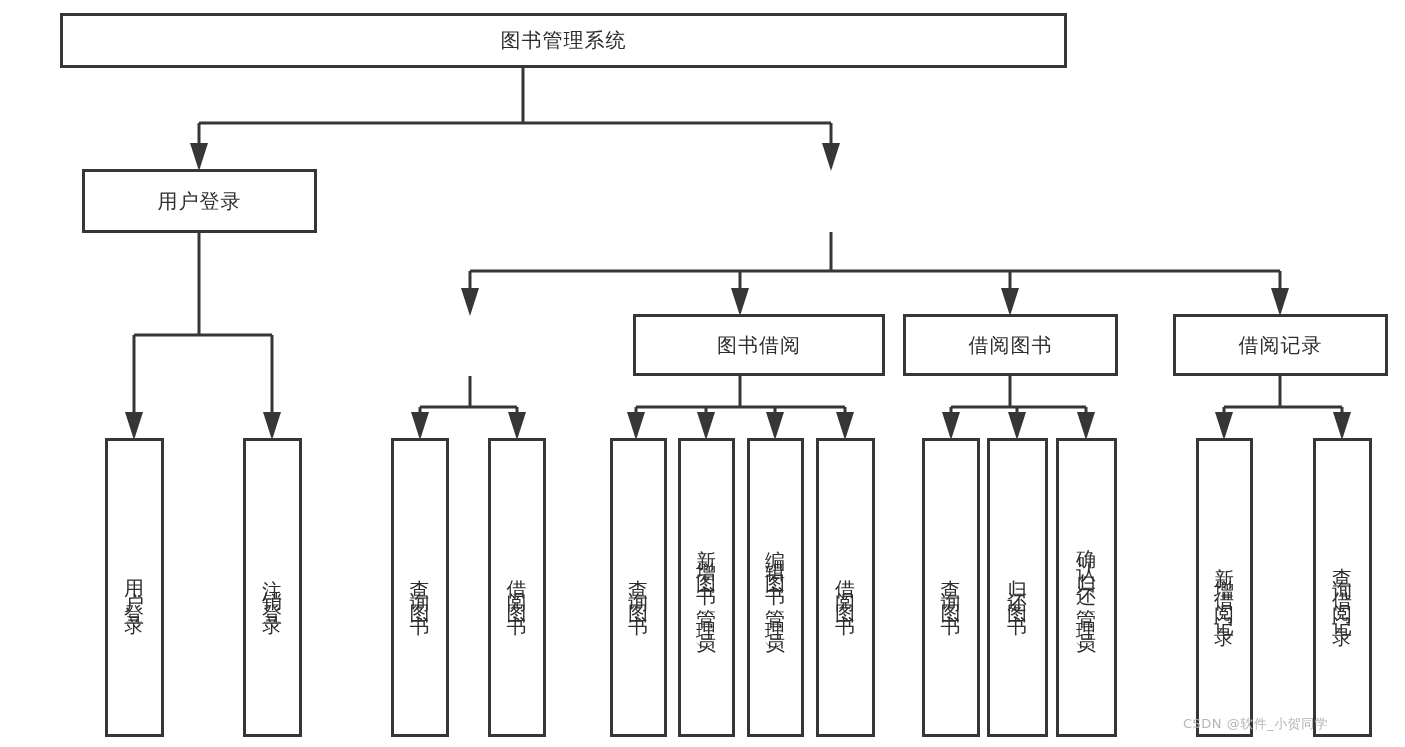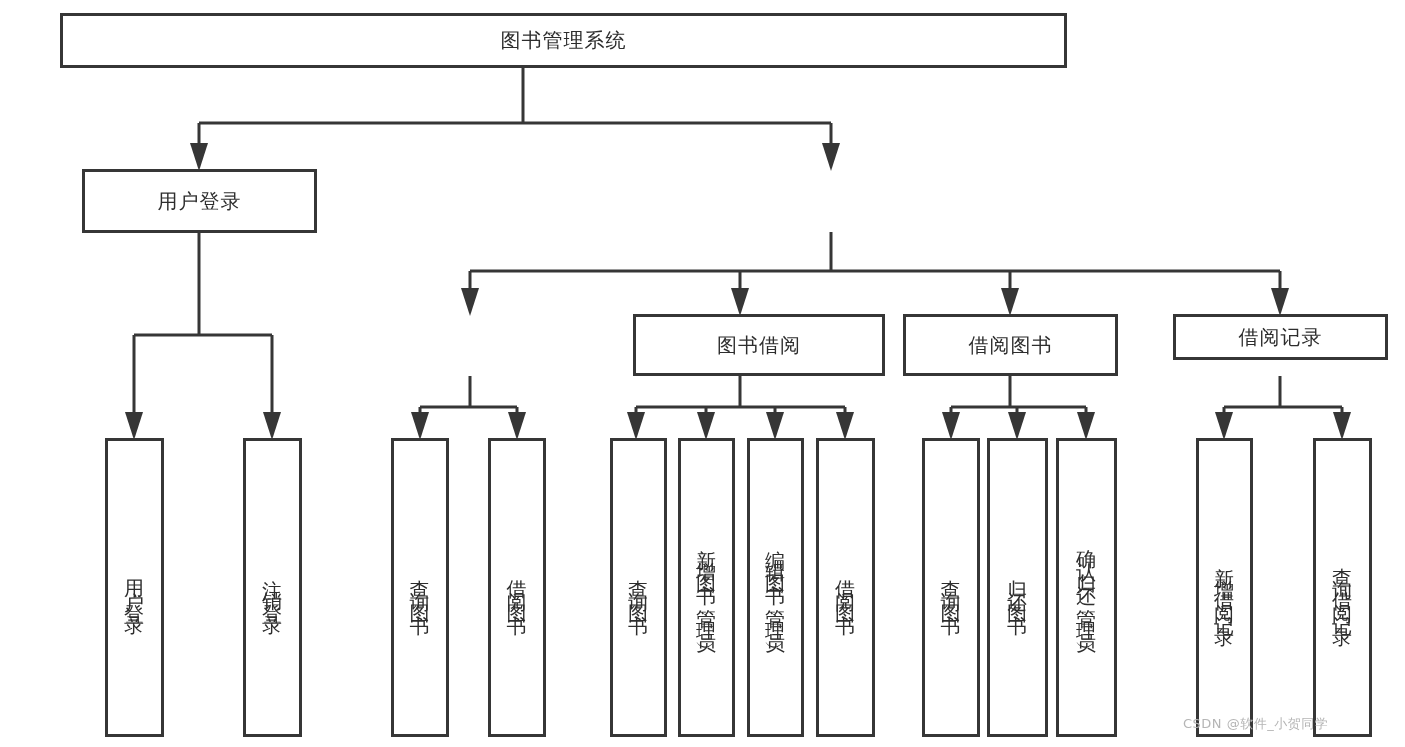--- a/index.html
+++ b/index.html
@@ -97,21 +97,21 @@
   <div class="box hbox" style="left:82px; top:169px; width:235px; height:64px;">
     <span>用户登录</span>
   </div>
 
   <div class="box hbox" style="left:633px; top:314px; width:252px; height:62px;">
     <span>图书借阅</span>
   </div>
   <div class="box hbox" style="left:903px; top:314px; width:215px; height:62px;">
     <span>借阅图书</span>
   </div>
-  <div class="box hbox" style="left:1173px; top:314px; width:215px; height:46px;">
+  <div class="box hbox" style="left:1173px; top:314px; width:215px; height:62px;">
     <span>借阅记录</span>
   </div>
 
   <div class="box vbox" style="left:105px; top:438px; width:59px; height:299px;">
     <span>用户登录</span>
   </div>
   <div class="box vbox" style="left:243px; top:438px; width:59px; height:299px;">
     <span>注销登录</span>
   </div>
 

